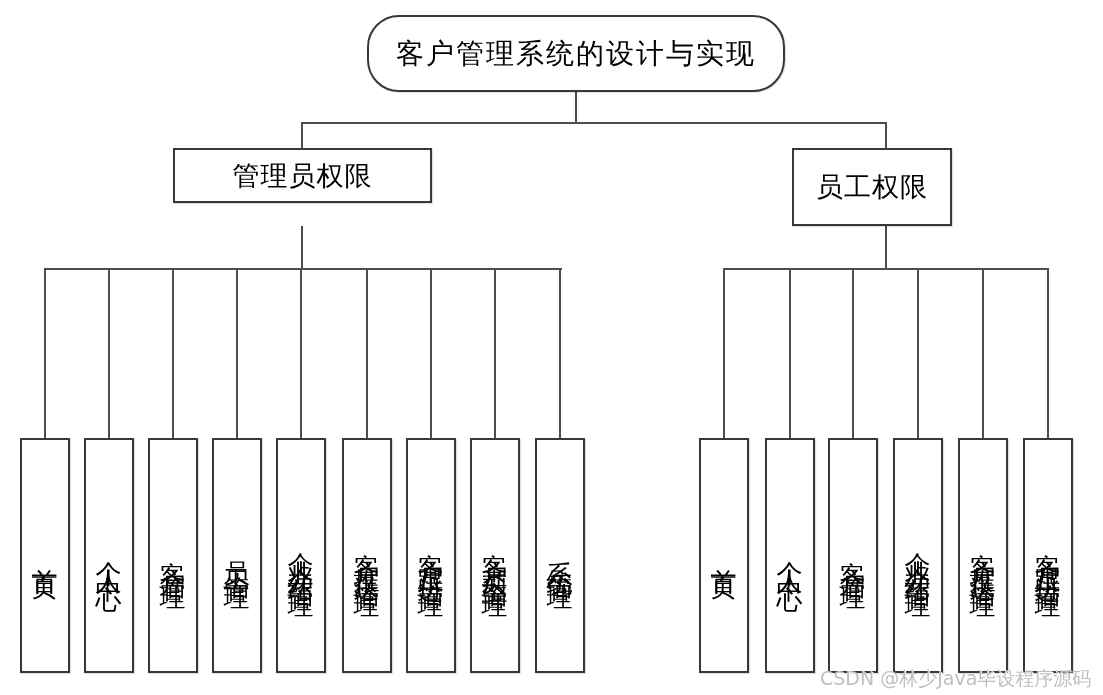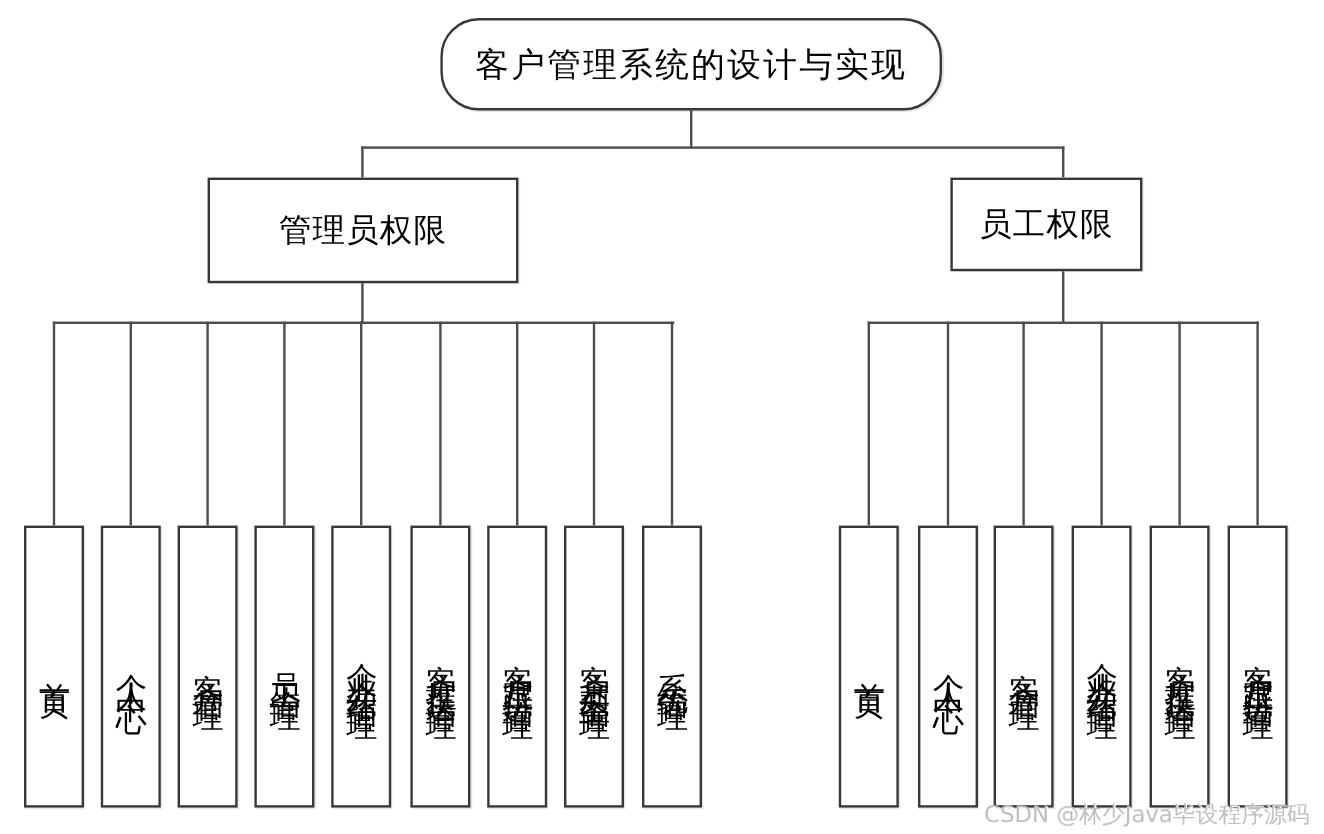--- a/index.html
+++ b/index.html
@@ -21,21 +21,21 @@
     position: absolute;
     background: #ffffff;
     border: 2px solid #383838;
     box-sizing: border-box;
     display: flex;
     align-items: center;
     justify-content: center;
     box-shadow: 1px 1px 1px rgba(0,0,0,0.12);
   }
   .node-root   { left: 367px; top: 15px;  width: 418px; height: 77px; border-radius: 32px; }
-  .node-branch-admin { left: 173px; top: 148px; width: 259px; height: 88px; }
+  .node-branch-admin { left: 173px; top: 148px; width: 259px; height: 55px; }
   .node-branch-staff { left: 792px; top: 148px; width: 160px; height: 78px; }
   .node-root .lbl   { font-size: 28px; letter-spacing: 2px; }
   .node-branch-admin .lbl, .node-branch-staff .lbl { font-size: 27px; letter-spacing: 1px; }
 
   .leaf {
     position: absolute;
     top: 438px;
     width: 50px;
     height: 235px;
   }

